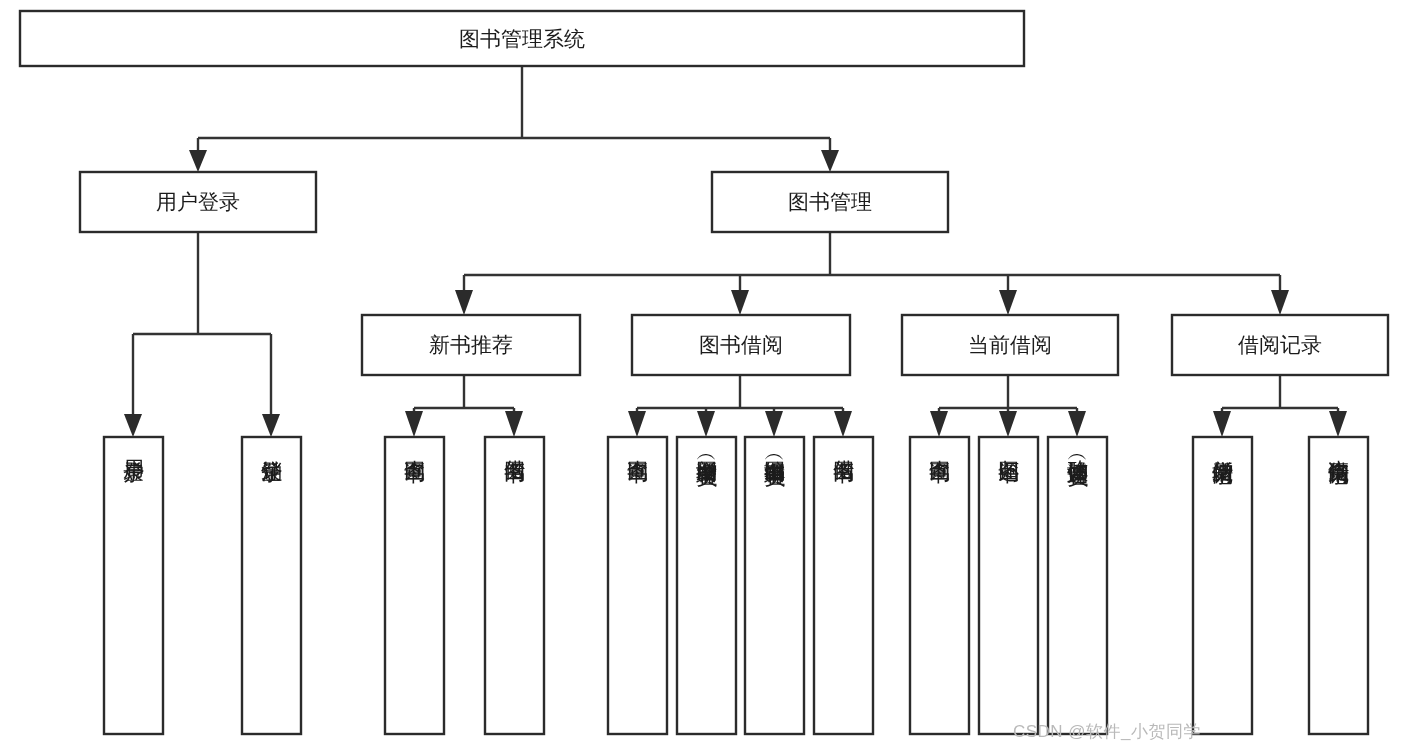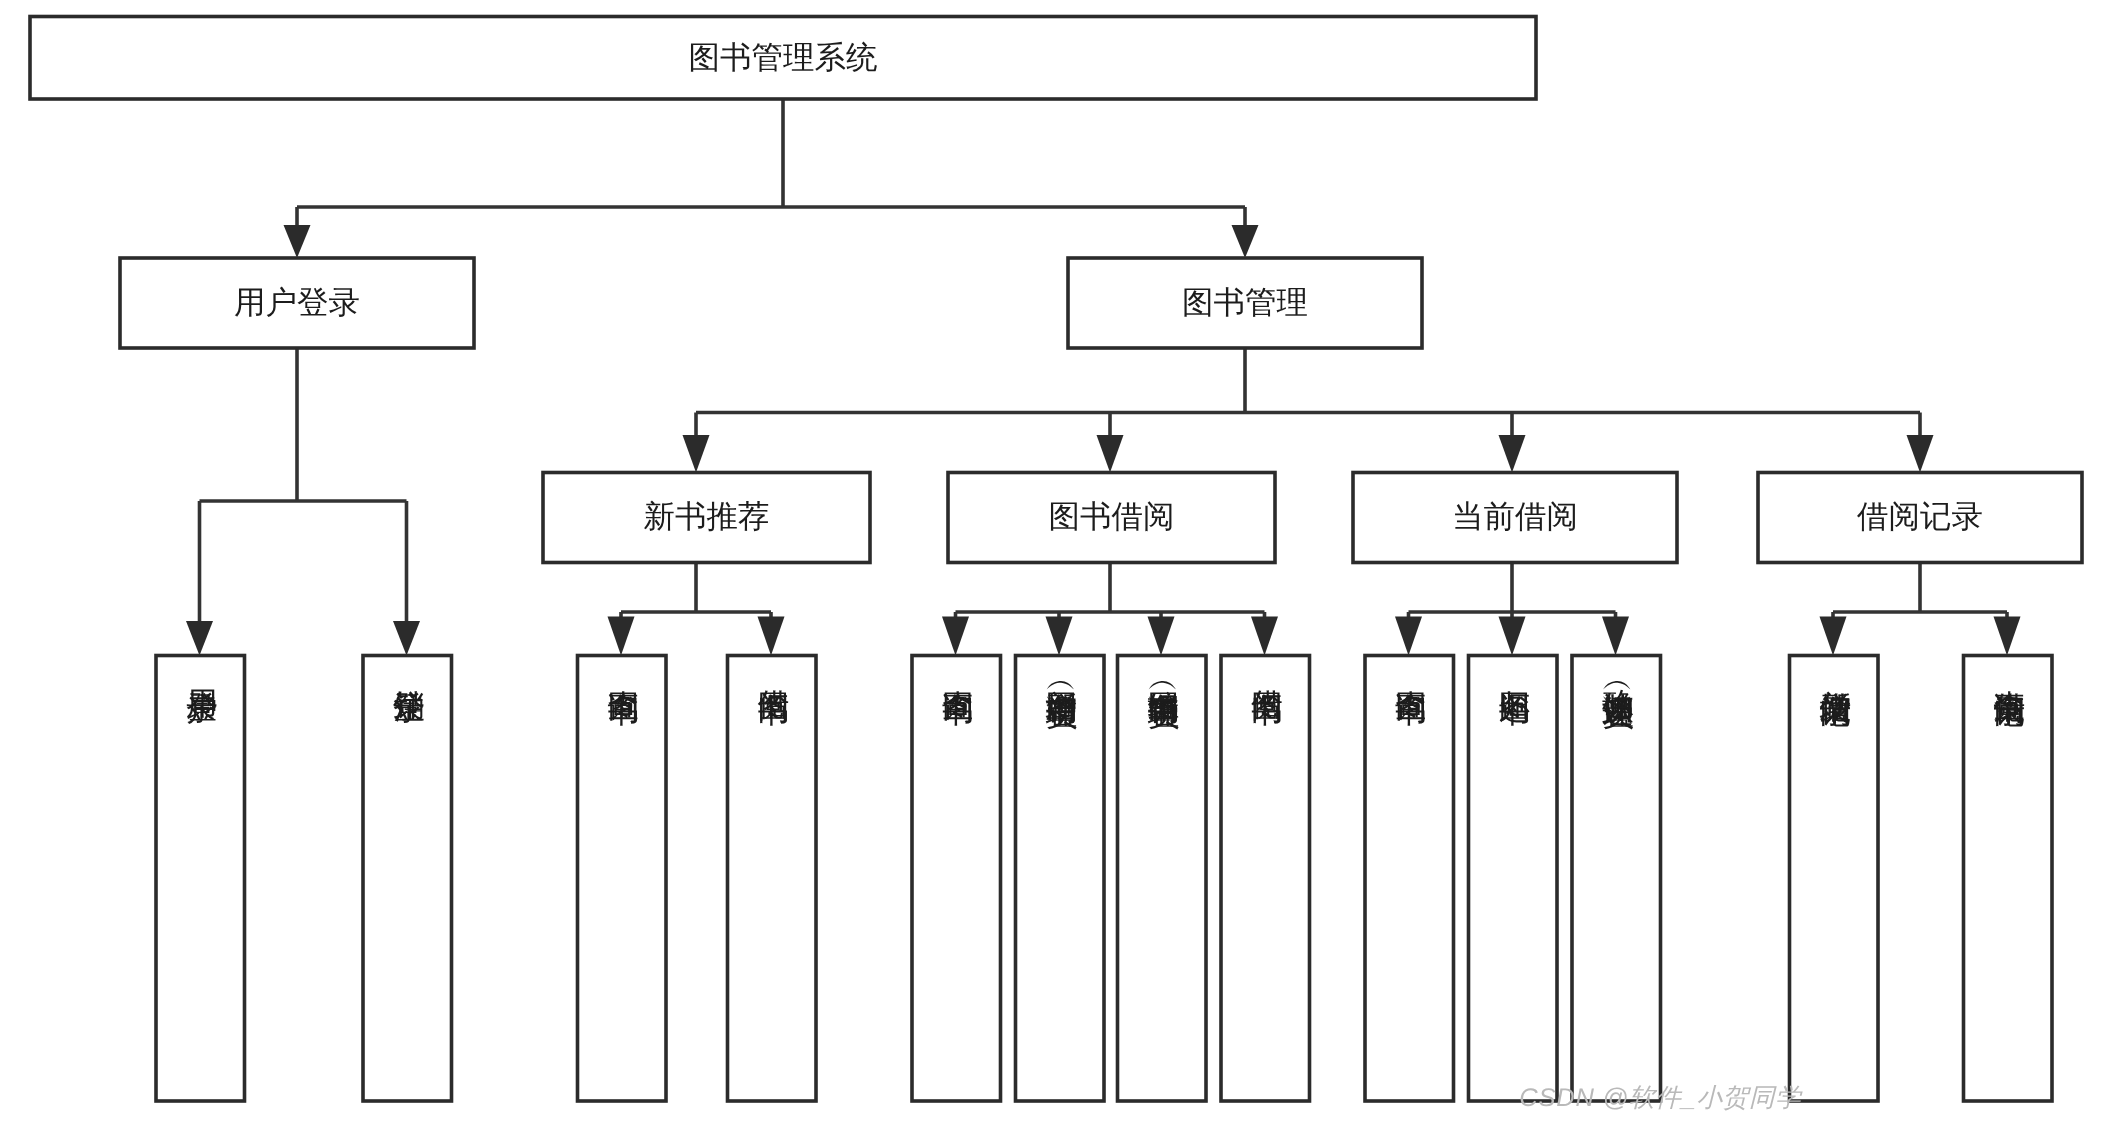--- a/index.html
+++ b/index.html
@@ -50,21 +50,20 @@
   .watermark {
     position: absolute;
     right: 8px;
     bottom: 4px;
     font-family: "Liberation Sans", "DejaVu Sans", sans-serif;
     font-size: 17px;
     color: #b9b9b9;
     letter-spacing: 0.5px;
     white-space: nowrap;
     pointer-events: none;
-    font-style: italic;
   }
   .vlabel-box {
     position: absolute;
     display: flex;
     align-items: flex-start;
     justify-content: center;
     overflow: hidden;
     pointer-events: none;
   }
   .vlabel-text {

